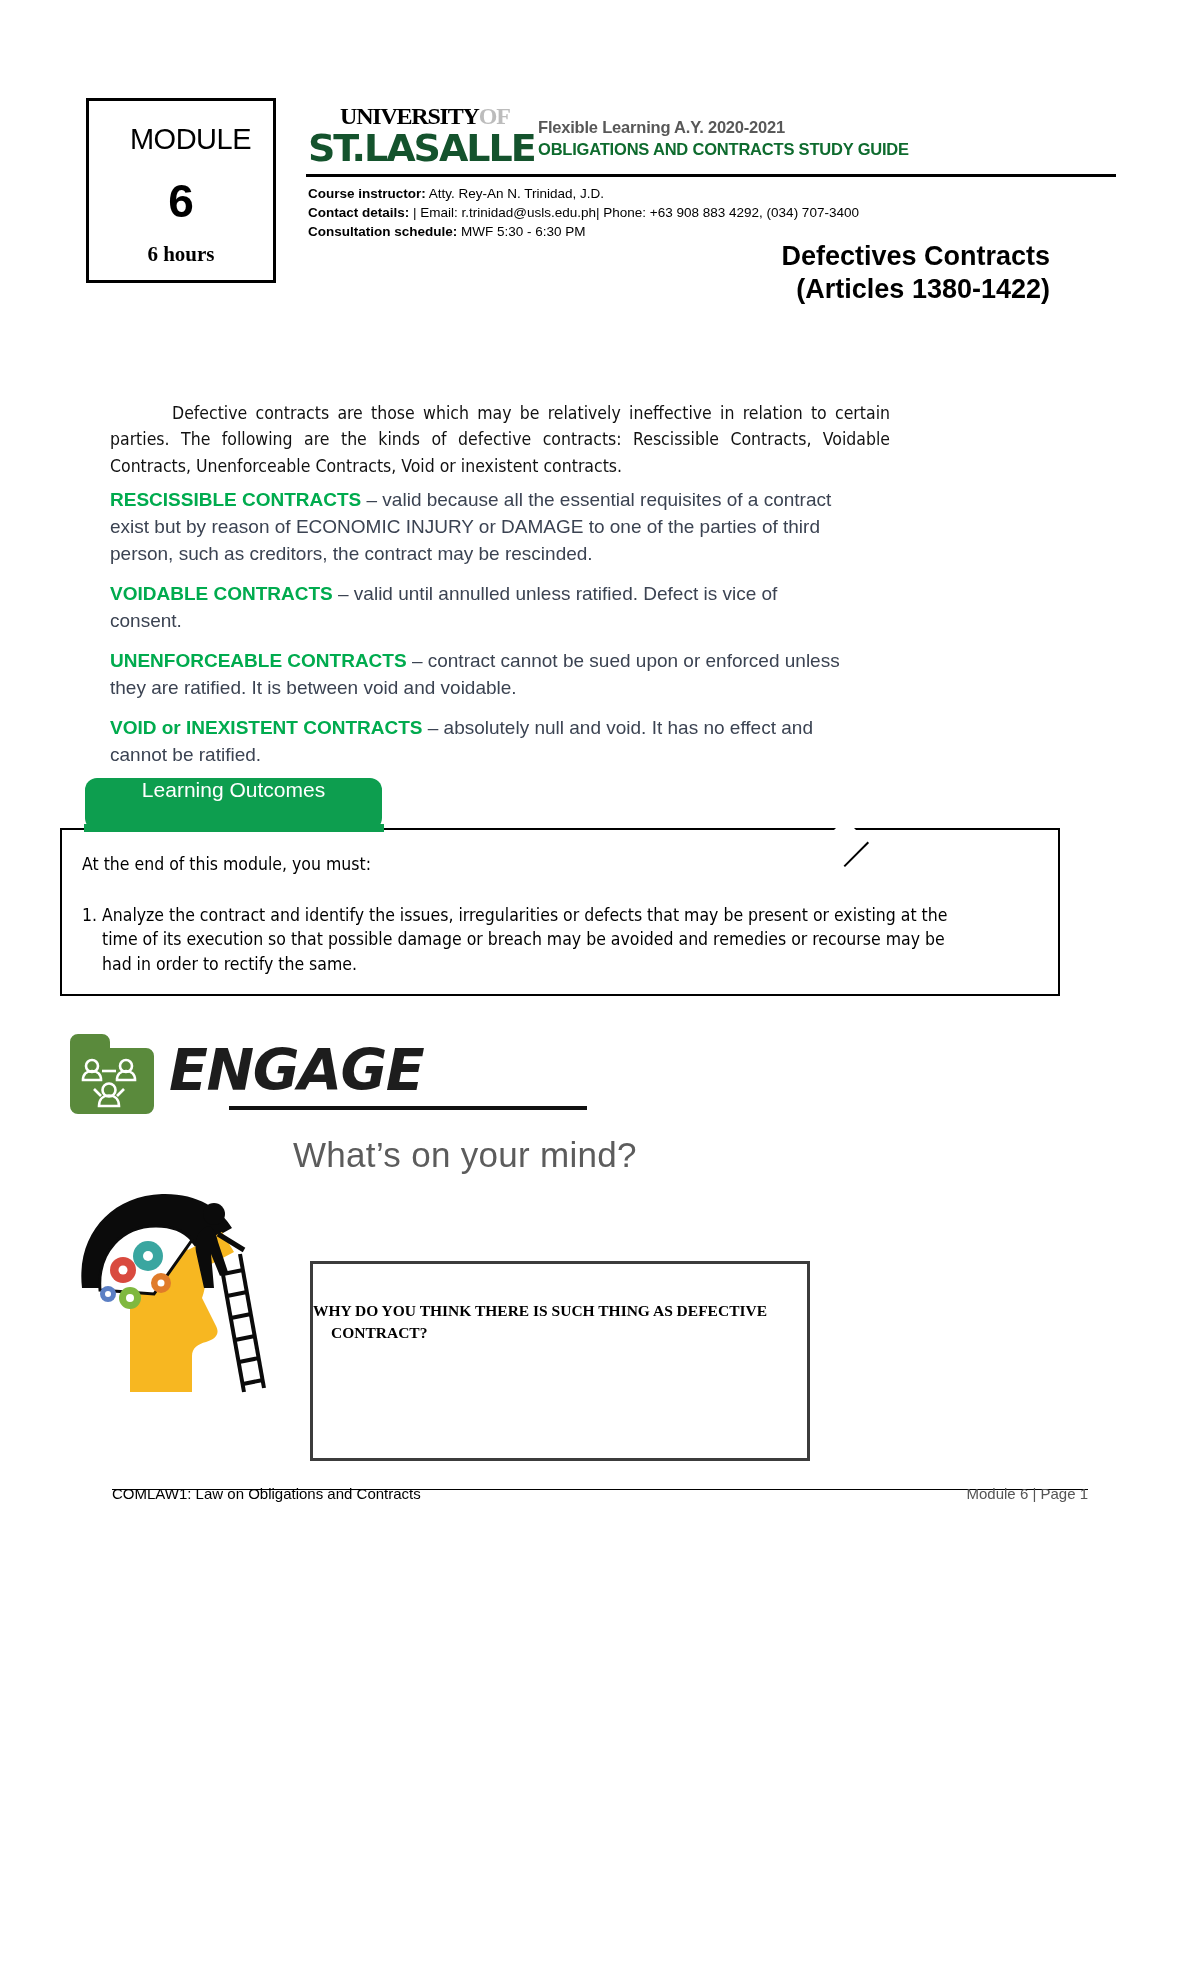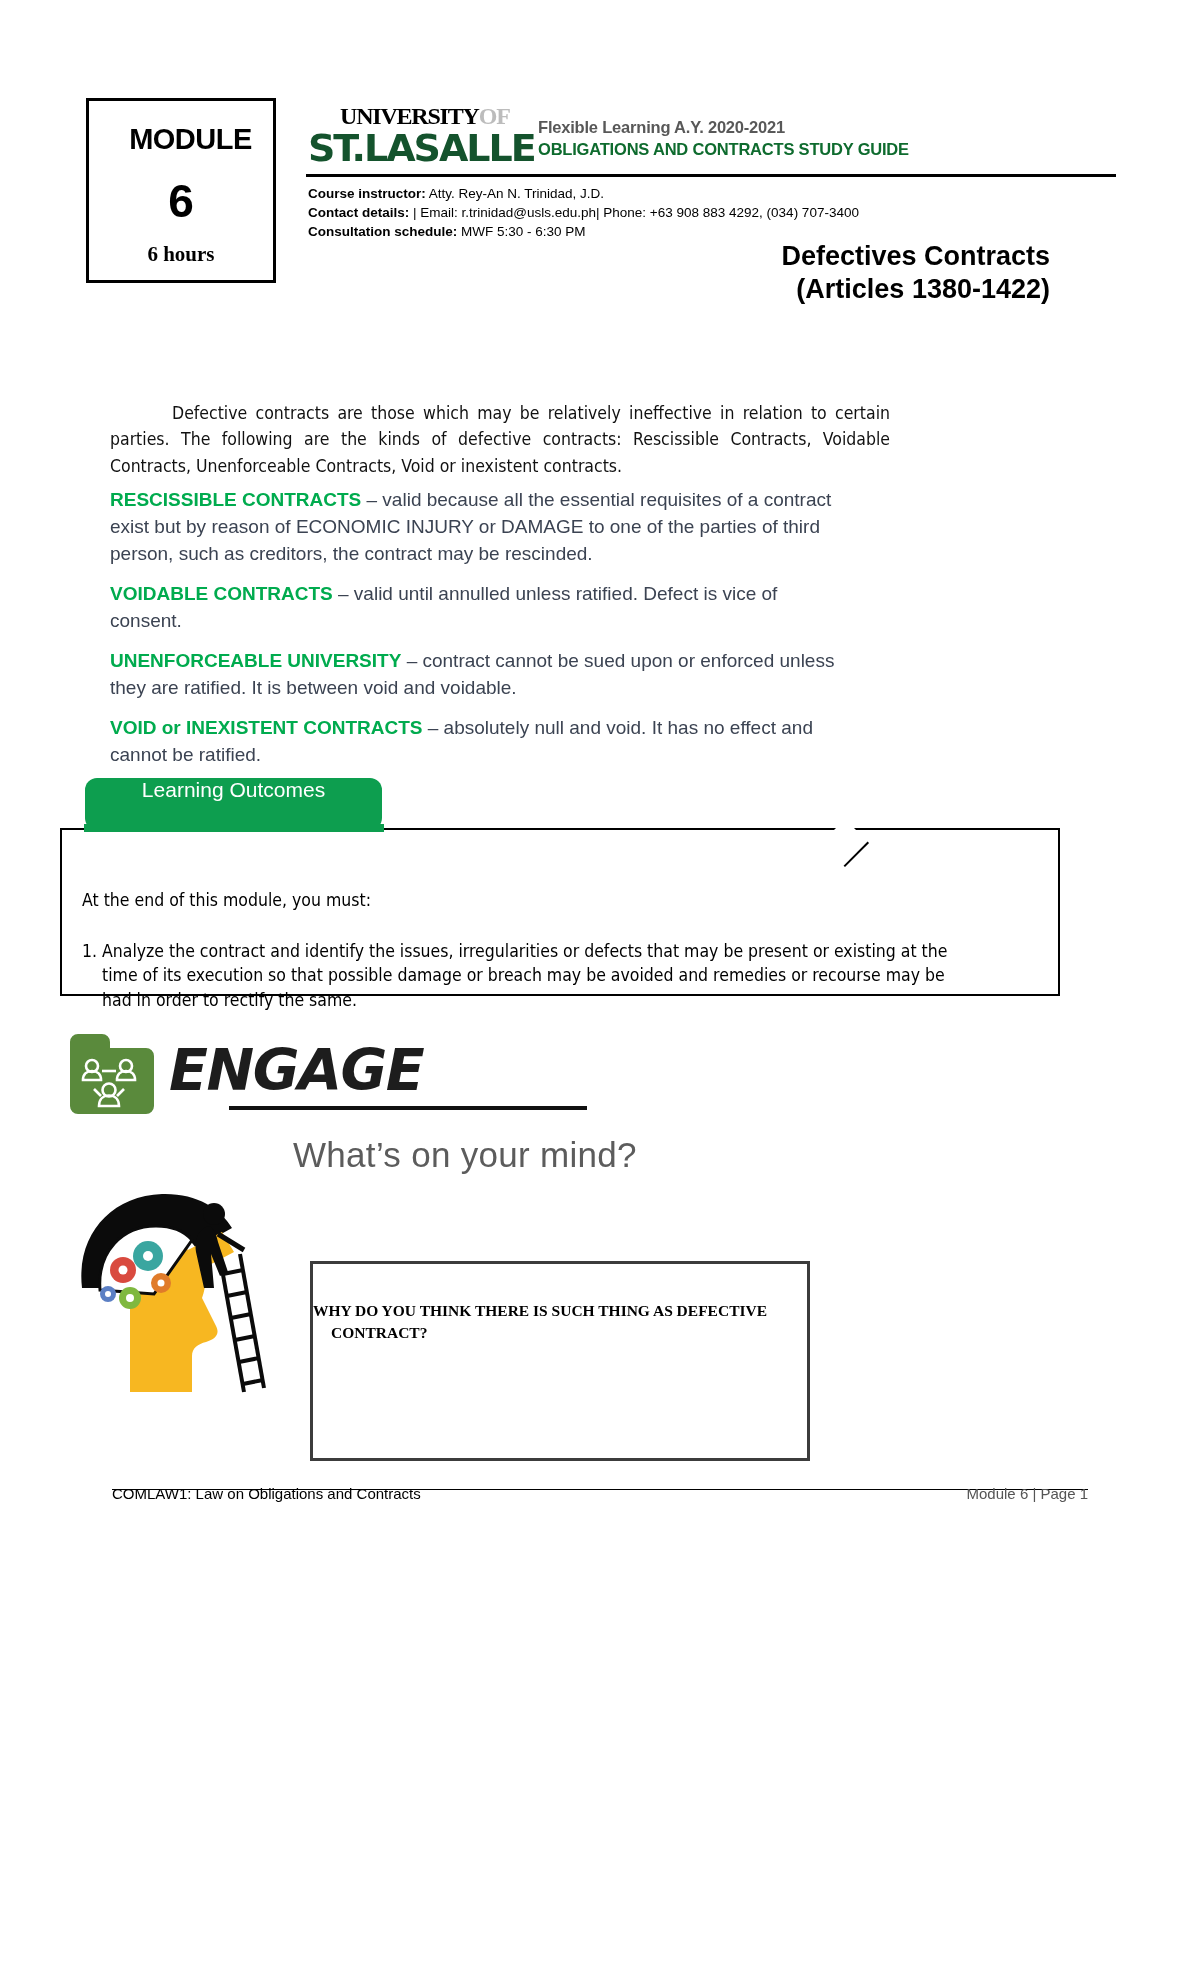--- a/index.html
+++ b/index.html
@@ -16,21 +16,21 @@
   .page { position: relative; width: 1200px; height: 1976px; }
 
   
   .header { position: absolute; left: 86px; top: 98px; width: 1030px; height: 185px; }
   .module-box {
     position: absolute; left: 0; top: 0; width: 190px; height: 185px;
     border: 3px solid #000; background: #fff;
     display: flex; flex-direction: column; align-items: center; justify-content: flex-start;
     padding-top: 22px;
   }
-  .module-word { font-size: 29px; font-weight: bold; letter-spacing: -0.5px; margin-left: 19px; }
+  .module-word { font-size: 29px; font-weight: normal; letter-spacing: -0.5px; margin-left: 19px; }
   .module-num { font-size: 46px; font-weight: bold; margin-top: 22px; line-height: 1; }
   .module-hours { font-family: "Liberation Serif", serif; font-size: 21px; font-weight: bold; margin-top: 18px; }
 
   .header-right { position: absolute; left: 212px; top: 0; width: 818px; height: 185px; }
 
   .logo { position: absolute; left: 10px; top: 6px; }
   .logo-l1 { font-size: 24px; font-weight: 800; letter-spacing: -1.2px; line-height: 1; font-family: Liberation Serif, serif; margin-left: 32px; }
   .logo-l1 .of { color: #bcbcbc; }
   .logo-l2 { font-size: 38px; font-weight: 800; letter-spacing: -2px; line-height: 1; color: #14532d; margin-top: 1px; font-family: "DejaVu Sans", sans-serif; }
 
@@ -83,21 +83,21 @@
   }
   .lo-notch {
     position: absolute; left: 828px; top: 826px; width: 34px; height: 34px;
     background: #fff; transform: rotate(45deg); border-right: 2.5px solid #000;
     z-index: 2;
   }
   .lo-cover { position: absolute; left: 84px; top: 824px; width: 300px; height: 8px; background: #0d9e4f; z-index: 4; }
   .lo-body {
     position: absolute; left: 82px; top: 852px; width: 880px; z-index: 5;
     font-family: "DejaVu Sans Condensed", "Liberation Sans", sans-serif;
-    font-size: 17.5px; line-height: 1.4; color: #000; margin-top: 36px;
+    font-size: 17.5px; line-height: 1.4; color: #000;
   }
   .lo-intro { margin-bottom: 26px; }
   .lo-item { display: flex; }
   .lo-num { width: 20px; flex: none; }
   .lo-text { flex: 1; }
 
   
   .engage-head { position: absolute; left: 66px; top: 1030px; width: 540px; height: 90px; }
   .folder-icon { position: absolute; left: 0; top: 0; }
   .engage-title {
@@ -183,21 +183,21 @@
   <div class="intro-para"><span class="indent"></span><span>Defective contracts are those which may be relatively ineffective in relation to certain parties. The following are the kinds of defective contracts: Rescissible Contracts, Voidable Contracts, Unenforceable Contracts, Void or inexistent contracts.</span></div>
 
   <div class="defs">
     <div class="def">
       <span class="term">RESCISSIBLE CONTRACTS</span><span> – valid because all the essential requisites of a contract exist but by reason of ECONOMIC INJURY or DAMAGE to one of the parties of third person, such as creditors, the contract may be rescinded.</span>
     </div>
     <div class="def">
       <span class="term">VOIDABLE CONTRACTS</span><span> – valid until annulled unless ratified. Defect is vice of consent.</span>
     </div>
     <div class="def">
-      <span class="term">UNENFORCEABLE UNIVERSITY</span><span> – contract cannot be sued upon or enforced unless they are ratified. It is between void and voidable.</span>
+      <span class="term">UNENFORCEABLE CONTRACTS</span><span> – contract cannot be sued upon or enforced unless they are ratified. It is between void and voidable.</span>
     </div>
     <div class="def">
       <span class="term">VOID or INEXISTENT CONTRACTS</span><span> – absolutely null and void. It has no effect and cannot be ratified.</span>
     </div>
   </div>
 
   <div class="lo-box"></div>
   <div class="lo-notch"></div>
   <div class="lo-tab">
     <span>Learning Outcomes</span>

